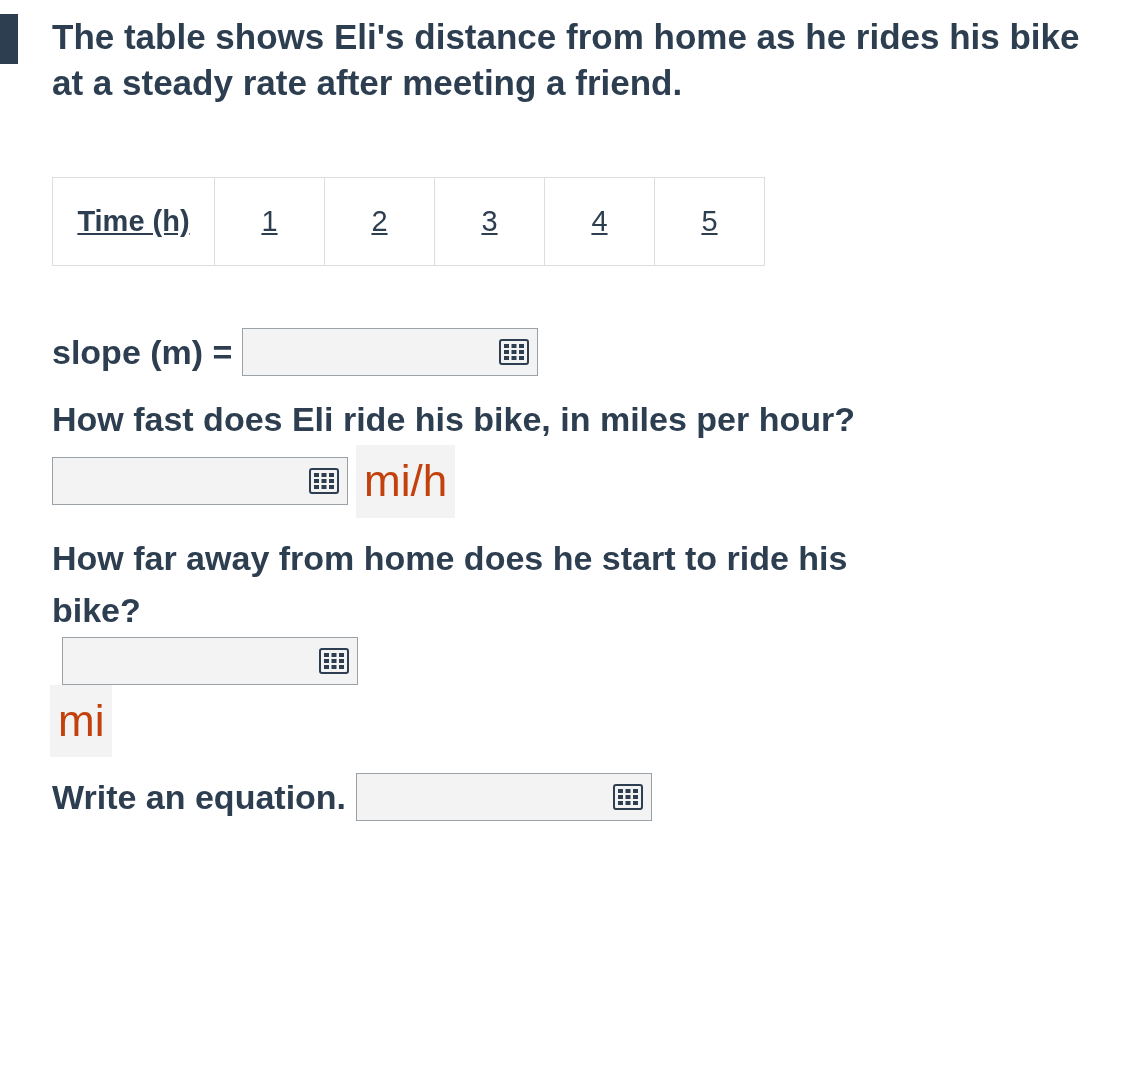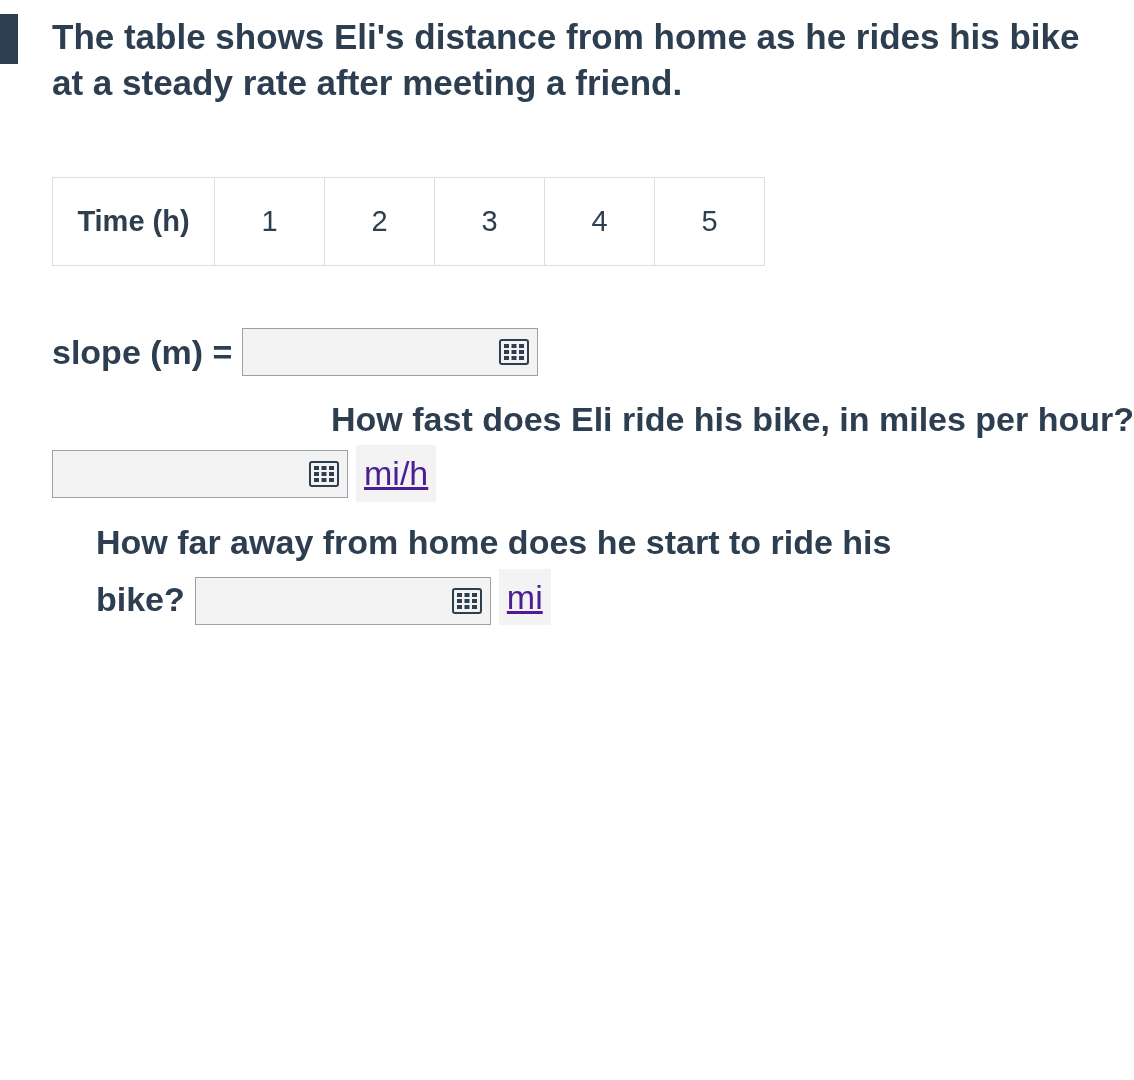--- a/index.html
+++ b/index.html
@@ -5,21 +5,21 @@
   * { box-sizing: border-box; }
   body {
     margin: 0;
     padding: 0;
     font-family: "Segoe UI", "Helvetica Neue", Arial, sans-serif;
     color: #2c3e50;
     background: #fff;
     width: 1134px;
   }
   .wrap {
-    padding: 14px 0 0 0;
+    padding: 14px 12px 0 0;
     position: relative;
   }
   .badge {
     position: absolute;
     left: 0;
     top: 14px;
     width: 18px;
     height: 50px;
     background: #2c3e50;
   }
@@ -35,20 +35,21 @@
     margin: 72px 0 0 52px;
     border-collapse: collapse;
   }
   .tbl td {
     border: 1px solid #ddd;
     text-align: center;
     vertical-align: middle;
     font-size: 29px;
     color: #2c3e50;
     height: 88px;
+    text-decoration: underline;
   }
   .tbl td.hdr {
     font-weight: 700;
     padding: 20px 24px;
     width: 162px;
   }
   .tbl td.cell {
     font-weight: 400;
     width: 110px;
   }
@@ -75,26 +76,25 @@
     width: 296px;
     height: 48px;
     border: 1px solid #9aa1a7;
     background: #f3f3f3;
     margin: 0 10px;
     padding-right: 8px;
   }
   .inputbox svg { display: block; }
   .unit {
     font-weight: 400;
-    font-size: 34px;
+    font-size: 44px;
     background: #f3f3f3;
     padding: 2px 8px;
-    color: #4c1d95;
+    color: #c2410c;
     margin-left: -2px;
-    text-decoration: underline;
   }
 </style>
 </head>
 <body>
 
 <div class="wrap">
   <div class="badge"></div>
   <div class="question">The table shows Eli's distance from home as he rides his bike at a steady rate after meeting a friend.</div>
 
   <table class="tbl">
@@ -125,21 +125,21 @@
             <rect x="20" y="11" width="5" height="4" fill="#2c3e50"></rect>
             <rect x="5" y="17" width="5" height="4" fill="#2c3e50"></rect>
             <rect x="12.5" y="17" width="5" height="4" fill="#2c3e50"></rect>
             <rect x="20" y="17" width="5" height="4" fill="#2c3e50"></rect>
           </svg>
         </span>
       </span>
     </div>
 
 
-    <div class="qrow" style="display:block;text-align:right;">
+    <div class="qrow" style="display:block;">
       <div>How fast does Eli ride his bike, in miles per hour?</div>
       <div style="display:flex;align-items:center;">
         <span class="inputbox" style="margin-left:0;">
           <span>
             <svg width="30" height="26" viewBox="0 0 30 26">
               <rect x="1" y="1" width="28" height="24" rx="2" fill="none" stroke="#2c3e50" stroke-width="2"></rect>
               <rect x="5" y="5" width="5" height="4" fill="#2c3e50"></rect>
               <rect x="12.5" y="5" width="5" height="4" fill="#2c3e50"></rect>
               <rect x="20" y="5" width="5" height="4" fill="#2c3e50"></rect>
               <rect x="5" y="11" width="5" height="4" fill="#2c3e50"></rect>
@@ -148,23 +148,23 @@
               <rect x="5" y="17" width="5" height="4" fill="#2c3e50"></rect>
               <rect x="12.5" y="17" width="5" height="4" fill="#2c3e50"></rect>
               <rect x="20" y="17" width="5" height="4" fill="#2c3e50"></rect>
             </svg>
           </span>
         </span>
         <span class="unit">mi/h</span>
       </div>
     </div>
 
-    <div class="qrow" style="display:block;margin-left:44px;">
+    <div class="qrow" style="display:block;">
       <div>How far away from home does he start to ride his</div>
-      <div style="display:flex;align-items:flex-end;">
+      <div style="display:flex;align-items:flex-start;flex-direction:column;">
         <span>bike?</span>
         <span class="inputbox">
           <span>
             <svg width="30" height="26" viewBox="0 0 30 26">
               <rect x="1" y="1" width="28" height="24" rx="2" fill="none" stroke="#2c3e50" stroke-width="2"></rect>
               <rect x="5" y="5" width="5" height="4" fill="#2c3e50"></rect>
               <rect x="12.5" y="5" width="5" height="4" fill="#2c3e50"></rect>
               <rect x="20" y="5" width="5" height="4" fill="#2c3e50"></rect>
               <rect x="5" y="11" width="5" height="4" fill="#2c3e50"></rect>
               <rect x="12.5" y="11" width="5" height="4" fill="#2c3e50"></rect>
@@ -172,14 +172,33 @@
               <rect x="5" y="17" width="5" height="4" fill="#2c3e50"></rect>
               <rect x="12.5" y="17" width="5" height="4" fill="#2c3e50"></rect>
               <rect x="20" y="17" width="5" height="4" fill="#2c3e50"></rect>
             </svg>
           </span>
         </span>
         <span class="unit">mi</span>
       </div>
     </div>
 
+    <div class="qrow">
+      <span>Write an equation.</span>
+      <span class="inputbox">
+        <span>
+          <svg width="30" height="26" viewBox="0 0 30 26">
+            <rect x="1" y="1" width="28" height="24" rx="2" fill="none" stroke="#2c3e50" stroke-width="2"></rect>
+            <rect x="5" y="5" width="5" height="4" fill="#2c3e50"></rect>
+            <rect x="12.5" y="5" width="5" height="4" fill="#2c3e50"></rect>
+            <rect x="20" y="5" width="5" height="4" fill="#2c3e50"></rect>
+            <rect x="5" y="11" width="5" height="4" fill="#2c3e50"></rect>
+            <rect x="12.5" y="11" width="5" height="4" fill="#2c3e50"></rect>
+            <rect x="20" y="11" width="5" height="4" fill="#2c3e50"></rect>
+            <rect x="5" y="17" width="5" height="4" fill="#2c3e50"></rect>
+            <rect x="12.5" y="17" width="5" height="4" fill="#2c3e50"></rect>
+            <rect x="20" y="17" width="5" height="4" fill="#2c3e50"></rect>
+          </svg>
+        </span>
+      </span>
+    </div>
   </div>
 </div>
 
 </body></html>

